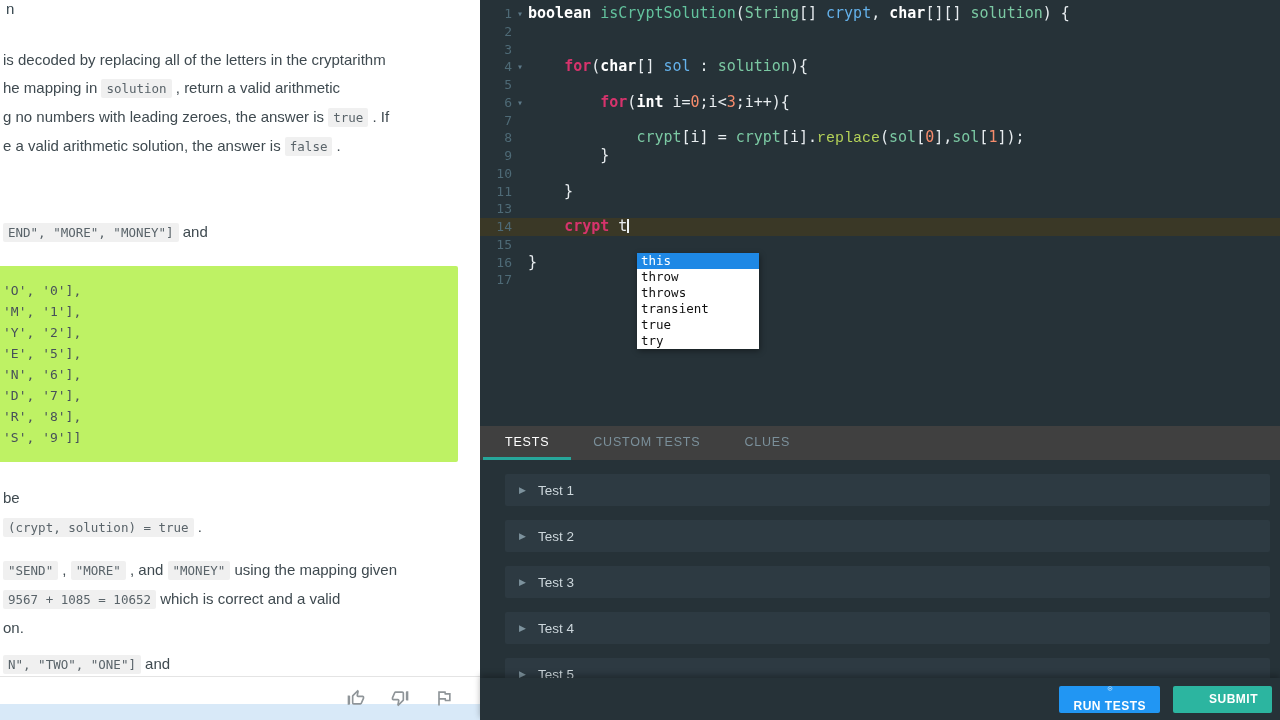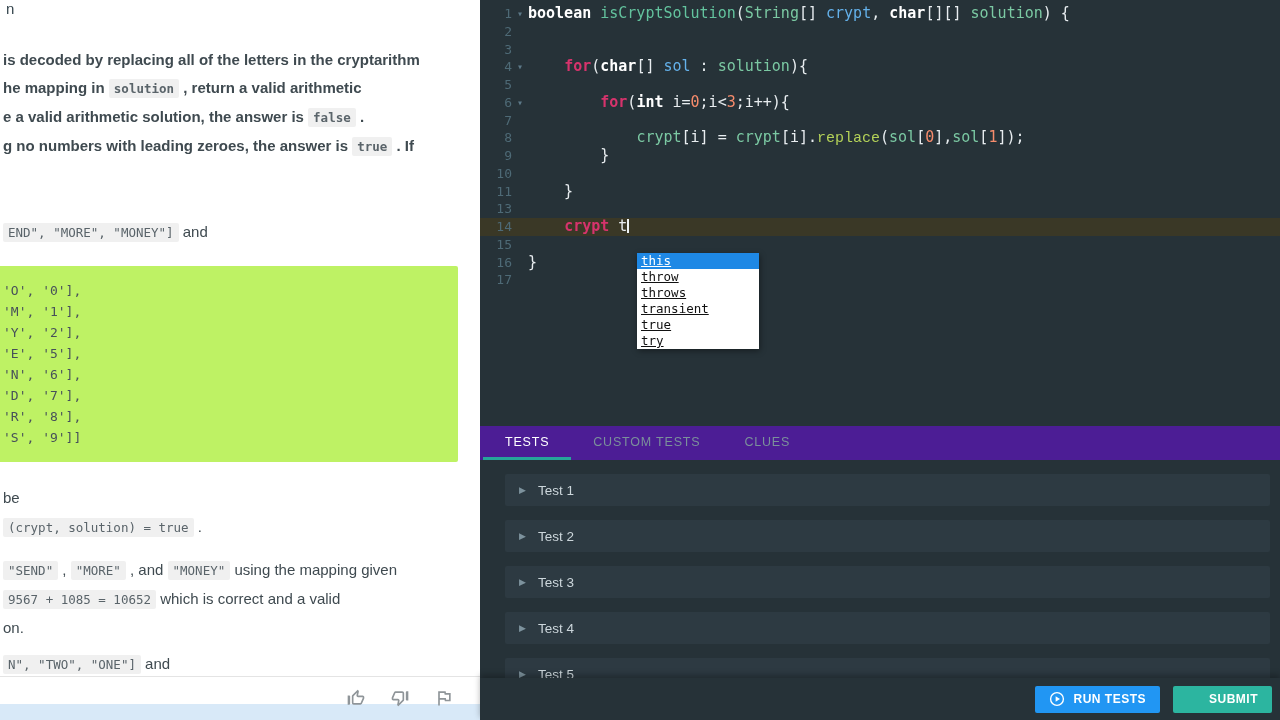--- a/index.html
+++ b/index.html
@@ -38,55 +38,55 @@
   .tk-b{color:#ffffff;font-weight:bold;}
   .tk-k{color:#d6336c;font-weight:bold;}
   .tk-t{color:#7bc9a3;}
   .tk-f{color:#63c39e;}
   .tk-v{color:#64b1ea;}
   .tk-n{color:#f78c6c;}
   .tk-m{color:#b3d158;font-family:Liberation Mono, monospace;}
   .cursor{display:inline-block;width:2px;height:14px;background:#eef3f5;vertical-align:-2px;}
   .autocomplete{position:absolute;left:157px;top:253px;width:122px;background:#fff;
         box-shadow:1px 2px 6px rgba(0,0,0,.4);font-size:12.5px;color:#111;z-index:5;}
-  .ac-item{height:16px;line-height:16px;padding:0 4px;white-space:pre;cursor:pointer;text-decoration:underline;}
+  .ac-item{height:16px;line-height:16px;padding:0 4px;white-space:pre;cursor:pointer;}
   .ac-item.sel{background:var(--sel);color:#fff;}
 
   
   .tests{position:absolute;left:480px;top:426px;width:800px;height:252px;background:#263238;}
-  .theader{height:34px;background:#4c1d95;display:flex;padding-left:3px;}
+  .theader{height:34px;background:#404040;display:flex;padding-left:3px;}
   .tab{padding:0 22px;font-size:12.5px;letter-spacing:0.8px;color:#7b909b;display:flex;
        align-items:center;cursor:pointer;border-bottom:3px solid transparent;}
   .tab.active{color:#fff;border-bottom-color:var(--underline);}
   .tlist{padding:14px 10px 0 25px;}
   .titem{height:32px;background:#2d3a42;border-radius:2px;margin-bottom:14px;display:flex;
        align-items:center;padding-left:14px;color:#ccd6db;font-size:13.5px;cursor:pointer;}
   .tri{color:#7d929d;font-size:9px;margin-right:12px;}
 
   
   .actions{position:absolute;left:480px;top:678px;width:800px;height:42px;background:#263238;
        box-shadow:0 -3px 6px rgba(0,0,0,.28);display:flex;align-items:center;
        justify-content:flex-end;gap:13px;padding-right:8px;z-index:4;}
   .btn{height:27px;border:none;border-radius:2px;color:#fff;font-family:"Liberation Sans",sans-serif;
        font-size:12px;font-weight:bold;letter-spacing:0.5px;display:flex;align-items:center;
        padding:0 14px;cursor:pointer;}
-  .btn.run{background:var(--run);gap:8px;}
+  .btn.run{background:var(--run);gap:8px;flex-direction:column;}
   .btn.submit{background:var(--submit);padding-left:36px;}
 </style>
 </head>
 <body>
 
 <div class="left">
   <div class="frag">n</div>
   <div id="blocks">
-      <div class="para" style="top: 46px; font-weight: bold;">
+      <div class="para" style="top: 46px;">
         <div class="pline"><span class="txt">is decoded by replacing all of the letters in the cryptarithm</span></div>
         <div class="pline"><span class="txt">he mapping in </span><span class="chip">solution</span><span class="txt"> , return a valid arithmetic</span></div>
+        <div class="pline"><span class="txt">g no numbers with leading zeroes, the answer is </span><span class="chip">true</span><span class="txt"> . If</span></div>
         <div class="pline"><span class="txt">e a valid arithmetic solution, the answer is </span><span class="chip">false</span><span class="txt"> .</span></div>
-        <div class="pline"><span class="txt">g no numbers with leading zeroes, the answer is </span><span class="chip">true</span><span class="txt"> . If</span></div>
       </div>
       <div class="para" style="top: 218px;">
         <div class="pline"><span class="chip">END", "MORE", "MONEY"]</span><span class="txt">  and</span></div>
       </div>
       <div class="para" style="top: 484px;">
         <div class="pline"><span class="txt">be</span></div>
       </div>
       <div class="para" style="top: 513px;">
         <div class="pline"><span class="chip">(crypt, solution) = true</span><span class="txt"> .</span></div>
       </div>

